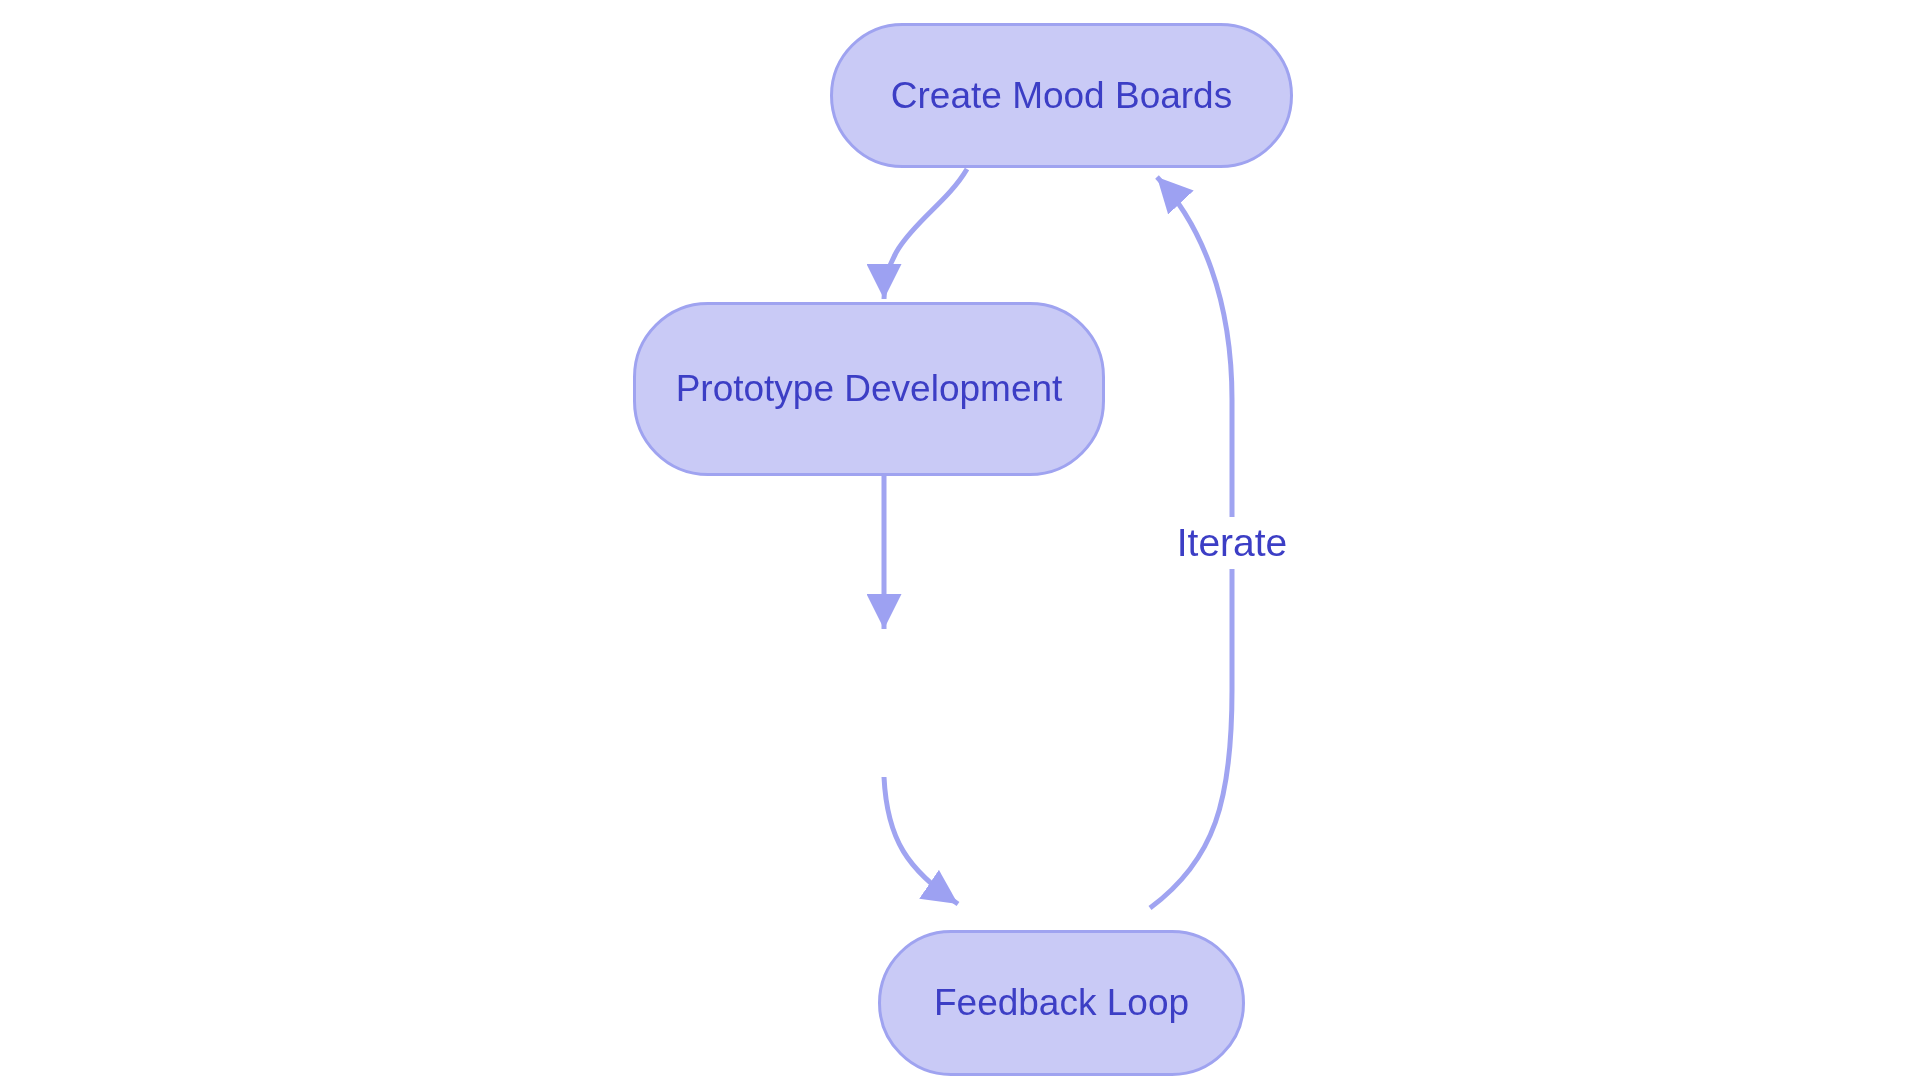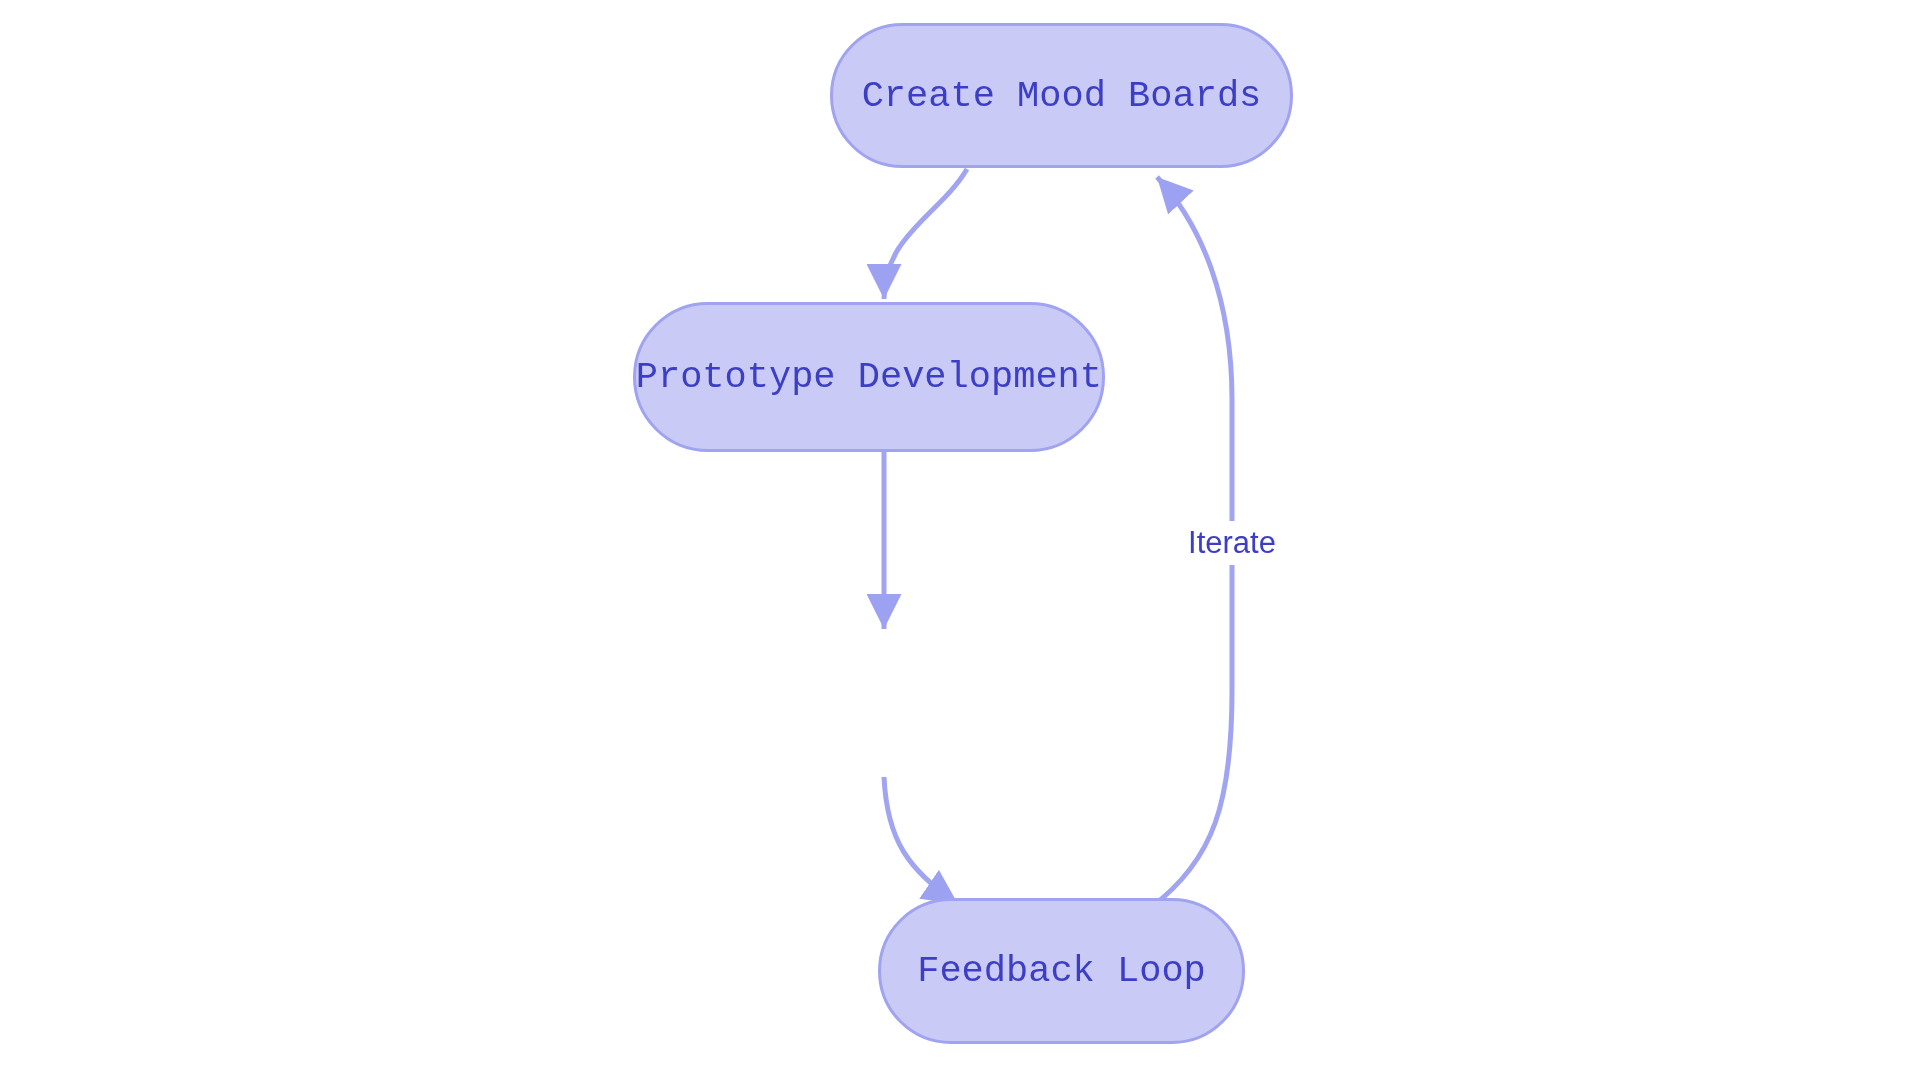--- a/index.html
+++ b/index.html
@@ -34,28 +34,27 @@
     background: var(--node-fill, #c9caf6);
     border: 3px solid var(--node-border, #9fa3f0);
     border-radius: 75px;
     display: flex;
     align-items: center;
     justify-content: center;
     color: var(--text, #3c3ec5);
     font-size: 37px;
     white-space: nowrap;
     box-sizing: border-box;
-    font-family: Liberation Mono, monospace;
   }
   .edge-label {
     position: absolute;
     transform: translate(-50%, -50%);
     background: #ffffff;
     color: var(--text, #3c3ec5);
-    font-size: 31px;
+    font-size: 39px;
     padding: 4px 6px;
     white-space: nowrap;
   }
 </style>
 </head>
 <body>
 
 <div id="canvas">
 
   <svg id="edges" viewBox="0 0 1920 1083">
@@ -71,24 +70,24 @@
 
     <path class="edge-path" marker-end="url(#arrow)" d="M 884 777 C 887 840, 908 870, 958 904"></path>
 
     <path class="edge-path" marker-end="url(#arrow)" d="M 1150 908 C 1215 860, 1232 800, 1232 690 L 1232 400 C 1232 300, 1202 225, 1157 177"></path>
   </svg>
 
   <div class="node" style="left:830px; top:23px; width:463px; height:145px;">
     <span>Create Mood Boards</span>
   </div>
 
-  <div class="node" style="left:633px; top:302px; width:472px; height:150px;justify-content:flex-end;">
+  <div class="node" style="left:633px; top:302px; width:472px; height:174px;">
     <span>Prototype Development</span>
   </div>
 
 
-  <div class="node" style="left:878px; top:898px; width:367px; height:146px;">
+  <div class="node" style="left:878px; top:930px; width:367px; height:146px;">
     <span>Feedback Loop</span>
   </div>
 
   <div class="edge-label" style="left:1232px; top:543px;">Iterate</div>
 
 </div>
 
 </body></html>

